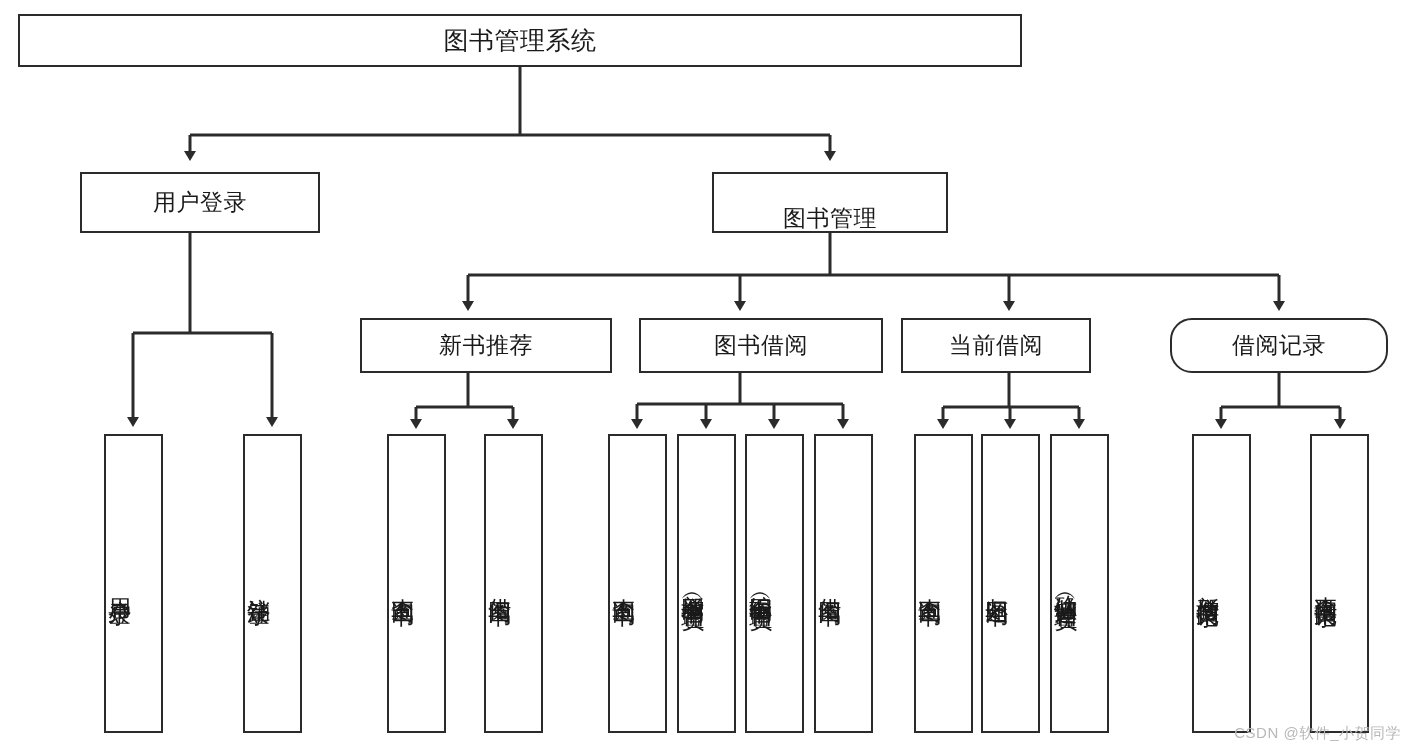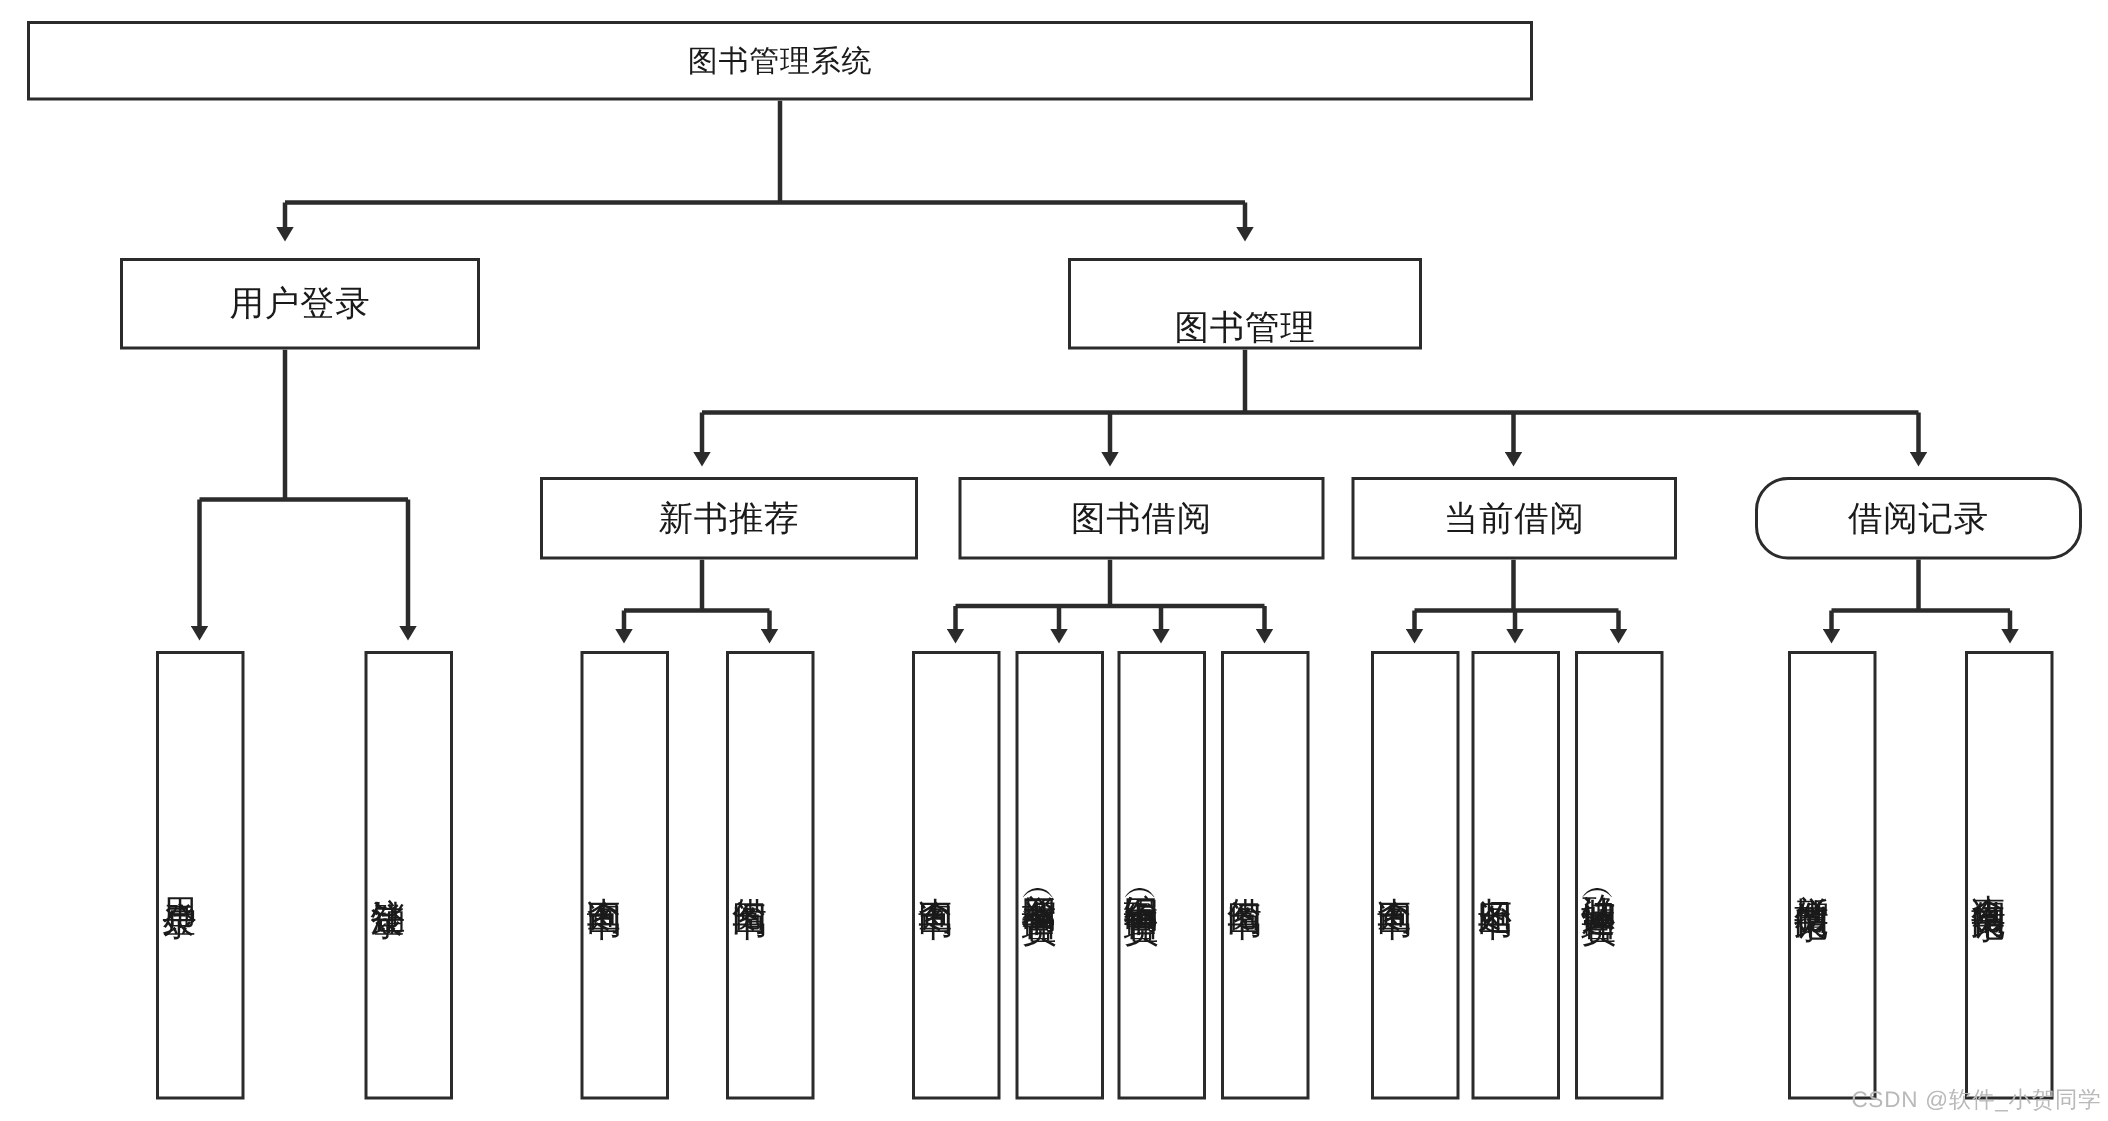--- a/index.html
+++ b/index.html
@@ -36,21 +36,21 @@
     justify-content: center;
     color: #1a1a1a;
     z-index: 2;
   }
   .node.h-node {
     font-size: 23px;
     line-height: 1.1;
     letter-spacing: 0.5px;
   }
   .node.root {
-    font-size: 20px;
+    font-size: 25px;
   }
   
   .node.v-node {
     align-items: flex-start;
     justify-content: center;
     padding-top: 0;
   }
   .v-text {
     writing-mode: vertical-rl;
     text-orientation: upright;
@@ -147,21 +147,21 @@
   <div class="node h-node" style="left:712px; top:172px; width:236px; height:61px;align-items:flex-end;">
     <span>图书管理</span>
   </div>
 
   <div class="node h-node" style="left:360px; top:318px; width:252px; height:55px;">
     <span>新书推荐</span>
   </div>
   <div class="node h-node" style="left:639px; top:318px; width:244px; height:55px;">
     <span>图书借阅</span>
   </div>
-  <div class="node h-node" style="left:901px; top:318px; width:217px; height:55px;">
+  <div class="node h-node" style="left:901px; top:318px; width:190px; height:55px;">
     <span>当前借阅</span>
   </div>
   <div class="node h-node" style="left:1170px; top:318px; width:218px; height:55px;border-radius:22px;">
     <span>借阅记录</span>
   </div>
 
   <div class="node v-node centered" style="left:104px; top:434px; width:59px; height:299px;">
     <span class="v-text">用户登录</span>
   </div>
   <div class="node v-node centered" style="left:243px; top:434px; width:59px; height:299px;">

